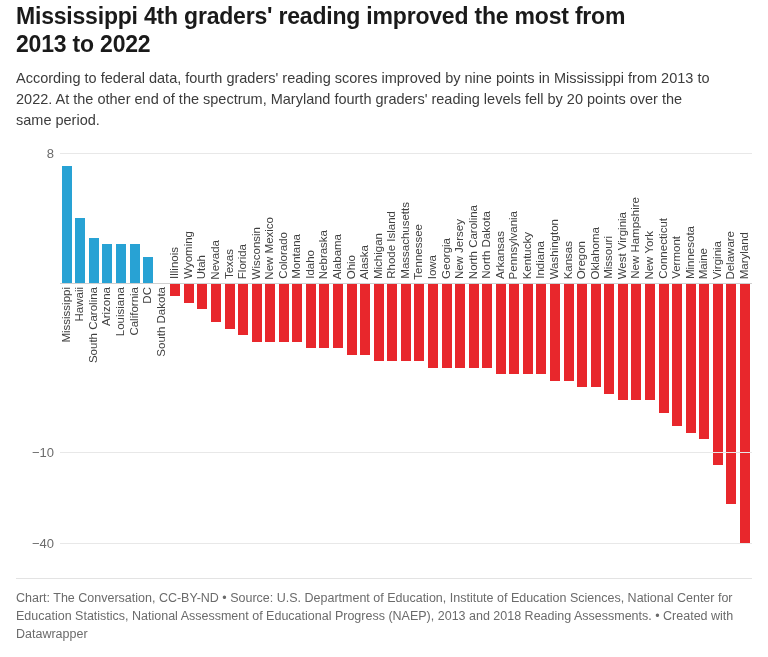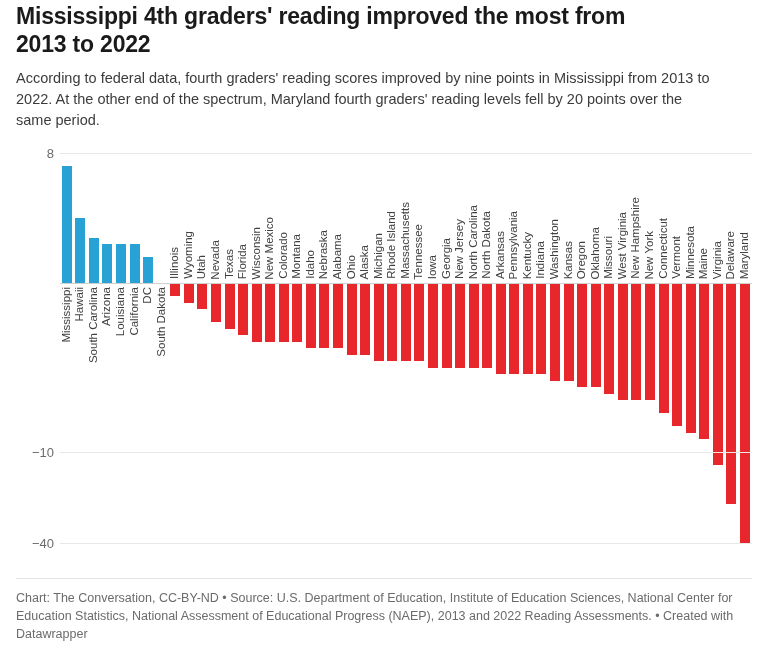--- a/index.html
+++ b/index.html
@@ -345,14 +345,14 @@
         <div class="gridline" style="top: 66.6667%; margin-top: 39px;">
           <span class="axis-label">−10</span>
         </div>
         <div class="gridline" style="top: 100%;">
           <span class="axis-label">−40</span>
         </div>
       </div>
   </div>
 
   <div class="footer-rule"></div>
-  <div class="footer">Chart: The Conversation, CC-BY-ND • Source: U.S. Department of Education, Institute of Education Sciences, National Center for Education Statistics, National Assessment of Educational Progress (NAEP), 2013 and 2022 Reading Assessments. • Created with Datawrapper</div>
+  <div class="footer">Chart: The Conversation, CC-BY-ND • Source: U.S. Department of Education, Institute of Education Sciences, National Center for Education Statistics, National Assessment of Educational Progress (NAEP), 2013 and 2018 Reading Assessments. • Created with Datawrapper</div>
 </div>
 
 </body></html>

